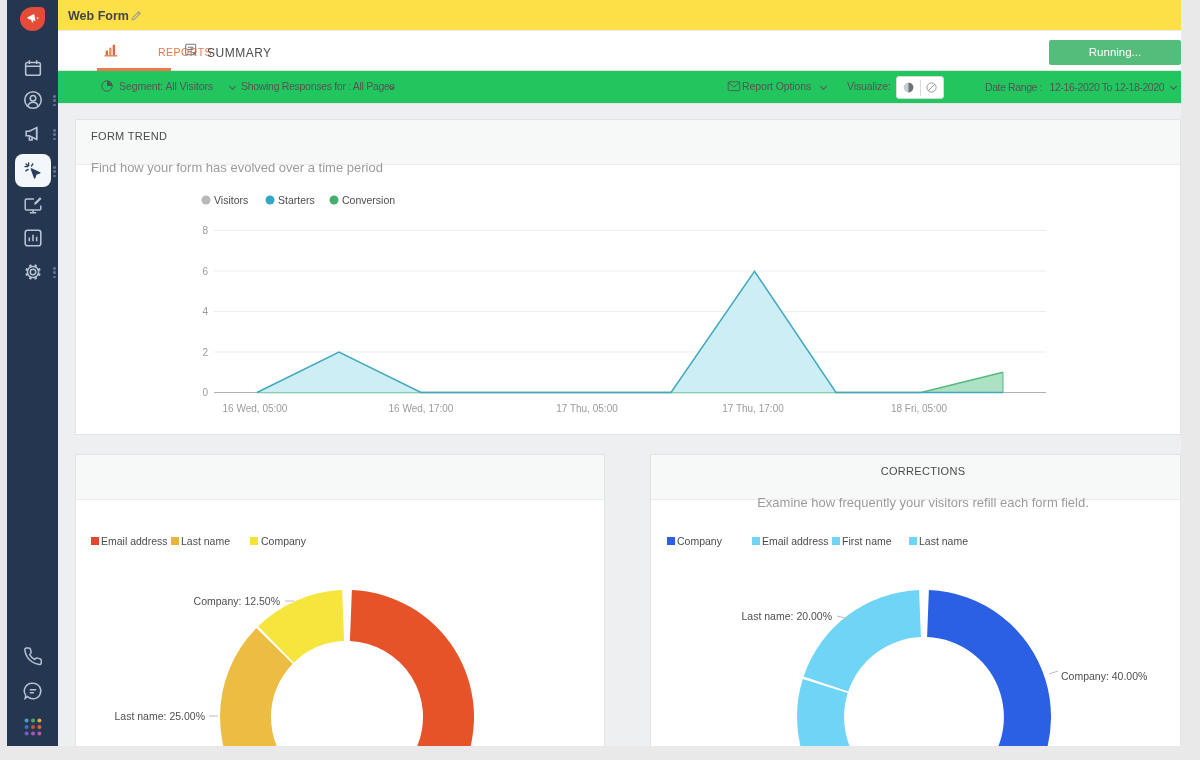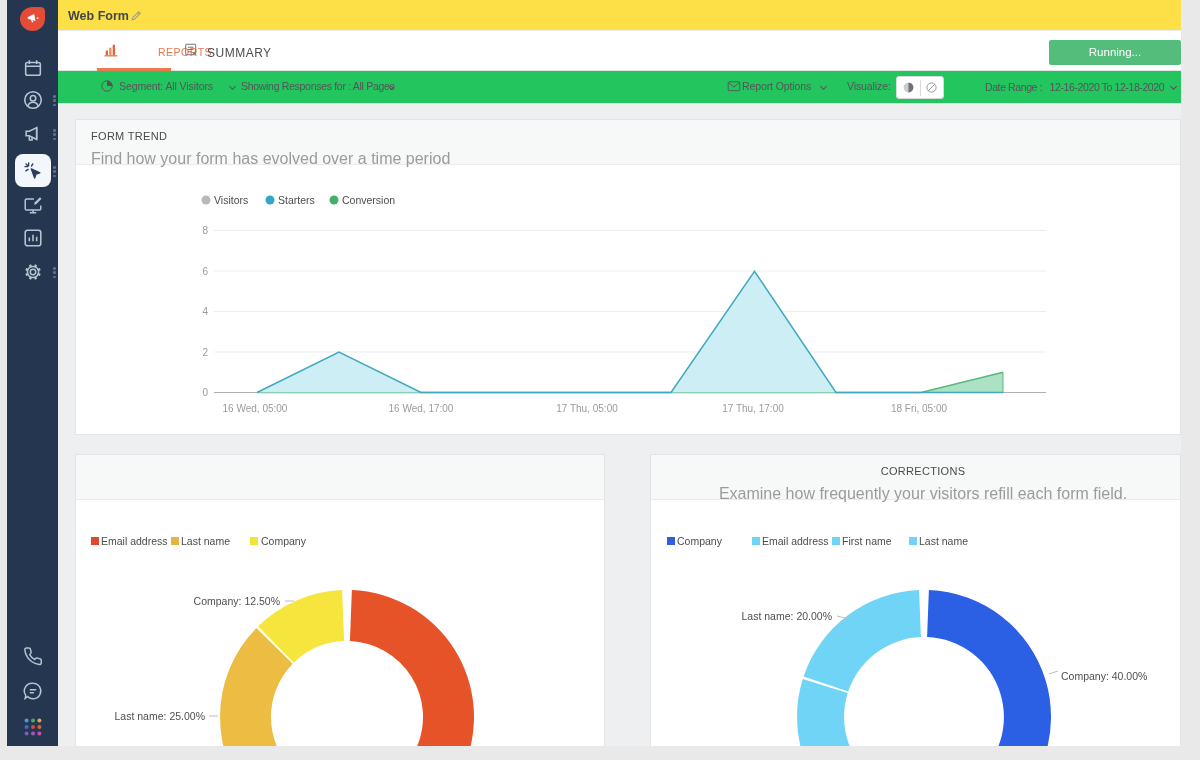--- a/index.html
+++ b/index.html
@@ -18,21 +18,21 @@
 #topbar { position:absolute; left:0; top:0; right:0; height:31px; background:#fde047; border-bottom:1px solid #ececec; }
 #topbar .t { position:absolute; left:10px; top:9px; font-size:12.5px; font-weight:bold; color:#44464a; }
 #tabs { position:absolute; left:0; top:31px; right:0; height:40px; background:#fff; border-bottom:1px solid #e4e4e4; }
 #filters { position:absolute; left:0; top:71px; right:0; height:33px; background:#22c55e; border-bottom:1px solid #e2e3e5; font-size:10.5px; color:#555; white-space:nowrap; letter-spacing:-0.1px; }
 .fitem { position:absolute; top:9px; }
 .chev { position:absolute; width:5px; height:5px; border-right:1.5px solid #555; border-bottom:1.5px solid #555; transform:rotate(45deg); }
 
 .card { position:absolute; background:#fff; border:1px solid #e2e3e5; }
 .chead { height:45px; background:#f7f8f8; border-bottom:1px solid #ebebeb; padding:10px 0 0 15px; }
 .chead .h1 { font-size:11px; color:#4a4a4a; letter-spacing:.3px; }
-.chead .h2 { font-size:16px; color:#9b9b9b; margin-top:8px; }
+.chead .h2 { font-size:13px; color:#9b9b9b; margin-top:18px; }
 #trend { left:17px; top:119px; width:1106px; height:316px; }
 #drop  { left:17px; top:454px; width:530px; height:293px; border-bottom:none; }
 #corr  { left:592px; top:454px; width:531px; height:293px; border-bottom:none;text-align:center; }
 .legsq { position:absolute; top:82px; width:8px; height:8px; }
 .leglbl { position:absolute; top:80px; font-size:10.5px; color:#4c4c4c; }
 </style>
 </head>
 <body>
 <div id="app">
 

